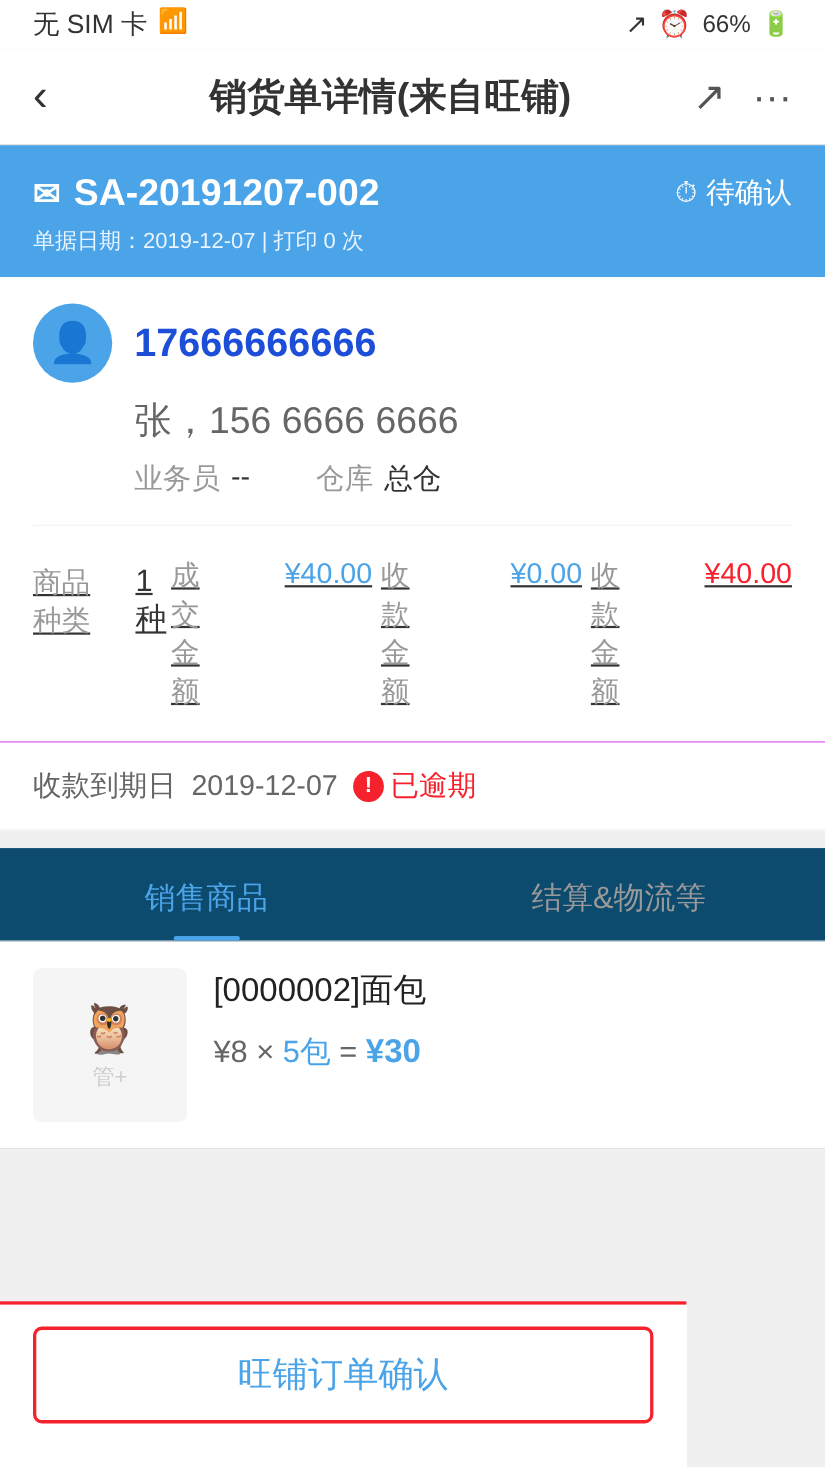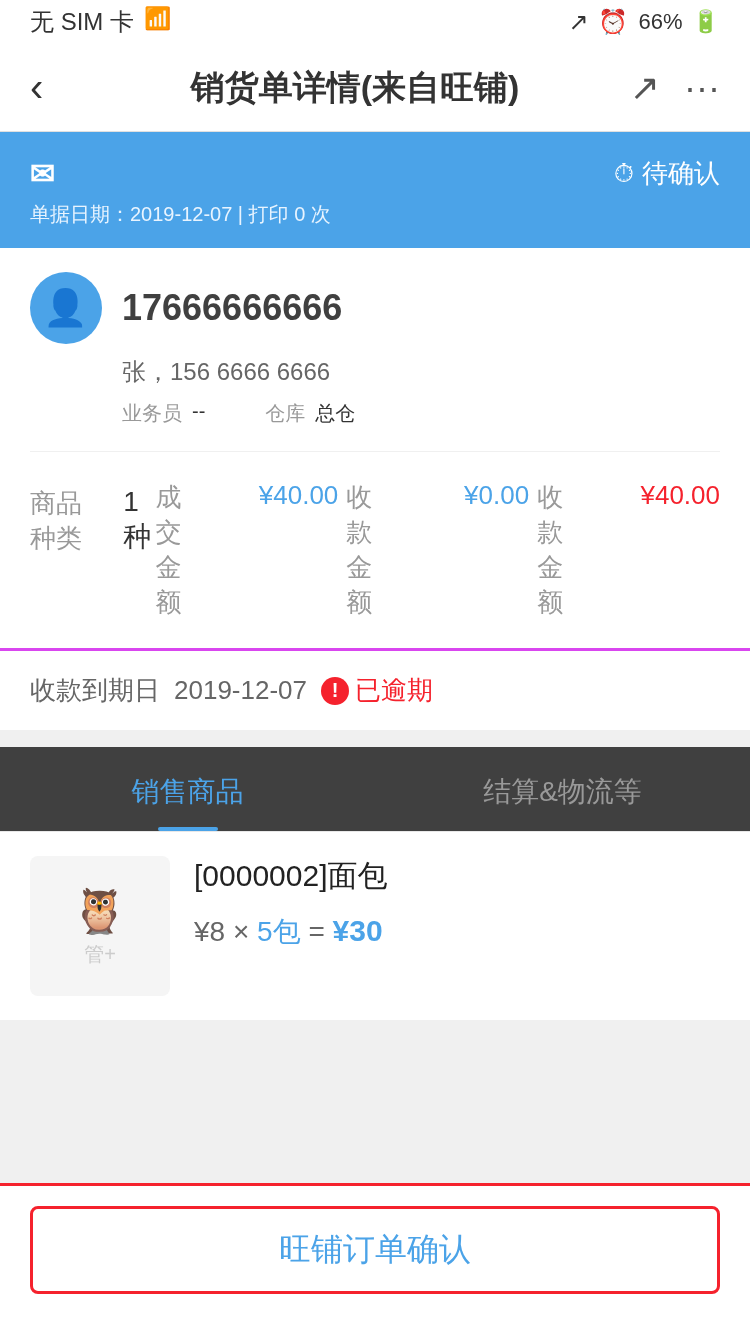--- a/index.html
+++ b/index.html
@@ -134,53 +134,54 @@
       display: flex;
       align-items: center;
       justify-content: center;
       color: #fff;
       font-size: 36px;
       flex-shrink: 0;
     }
     .customer-phone {
       font-size: 36px;
       font-weight: 600;
-      color: #404040;
+      color: #1d4ed8;
     }
     .customer-name {
-      font-size: 24px;
+      font-size: 34px;
       color: #666;
       margin-left: 92px;
       margin-bottom: 12px;
     }
     .customer-meta {
       display: flex;
       gap: 60px;
       margin-left: 92px;
-      font-size: 20px;
+      font-size: 26px;
       color: #666;
     }
     .meta-item {
       display: flex;
       gap: 10px;
     }
     .meta-label { color: #999; }
     .meta-value { color: #333; }
     .divider {
       height: 1px;
       background: #f0f0f0;
       margin: 0 30px;
     }
 
     
     .summary-section {
       padding: 28px 30px;
       display: flex;
       justify-content: flex-end;
       align-items: flex-start;
+      text-decoration: underline;
     }
     .summary-left {
       display: flex;
       align-items: center;
       gap: 16px;
       font-size: 26px;
       color: #666;
       padding-top: 6px;
     }
     .summary-label { color: #999; }
@@ -203,21 +204,21 @@
 
     
     .due-date-section {
       padding: 22px 30px;
       display: flex;
       align-items: center;
       gap: 14px;
       font-size: 26px;
       color: #666;
       background: #fff;
-      border-top: 3px solid #d946ef;
+      border-top: 1px solid #d946ef;
       border-bottom: 1px solid #f0f0f0;
     }
     .overdue-badge {
       display: flex;
       align-items: center;
       gap: 6px;
       color: #f5222d;
       font-size: 26px;
     }
     .overdue-icon {
@@ -228,21 +229,21 @@
       color: #fff;
       display: flex;
       align-items: center;
       justify-content: center;
       font-size: 20px;
       font-weight: bold;
     }
 
     
     .tabs-section {
-      background: #404040;
+      background: #0c4a6e;
     }
     .tabs-row {
       display: flex;
       border-bottom: 1px solid #e8e8e8;
     }
     .tab-item {
       flex: 1;
       text-align: center;
       padding: 26px 0 20px;
       font-size: 28px;
@@ -320,21 +321,21 @@
       background: #f0f0f0;
       flex: 1;
       min-height: 300px;
     }
 
     
     .bottom-btn-area {
       position: fixed;
       bottom: 0;
       left: 0;
-      width: 750px;
+      width: 624px;
       background: #fff;
       padding: 20px 30px 40px;
       border-top: 3px solid #f5222d;
     }
     .confirm-btn {
       width: 100%;
       height: 88px;
       background: #fff;
       border: 3px solid #f5222d;
       border-radius: 8px;
@@ -375,20 +376,21 @@
     <div class="nav-actions">
       <span class="nav-icon">↗</span>
       <span class="nav-icon">···</span>
     </div>
   </div>
 
   <div class="order-banner">
     <div class="order-banner-top">
       <div class="order-id">
         <span class="order-id-icon">✉</span>
+        <span>SA-20191207-002</span>
       </div>
       <div class="order-status">
         <span>⏱</span>
         <span>待确认</span>
       </div>
     </div>
     <div class="order-date">单据日期：2019-12-07 | 打印 0 次</div>
   </div>
 
   <div class="card">

